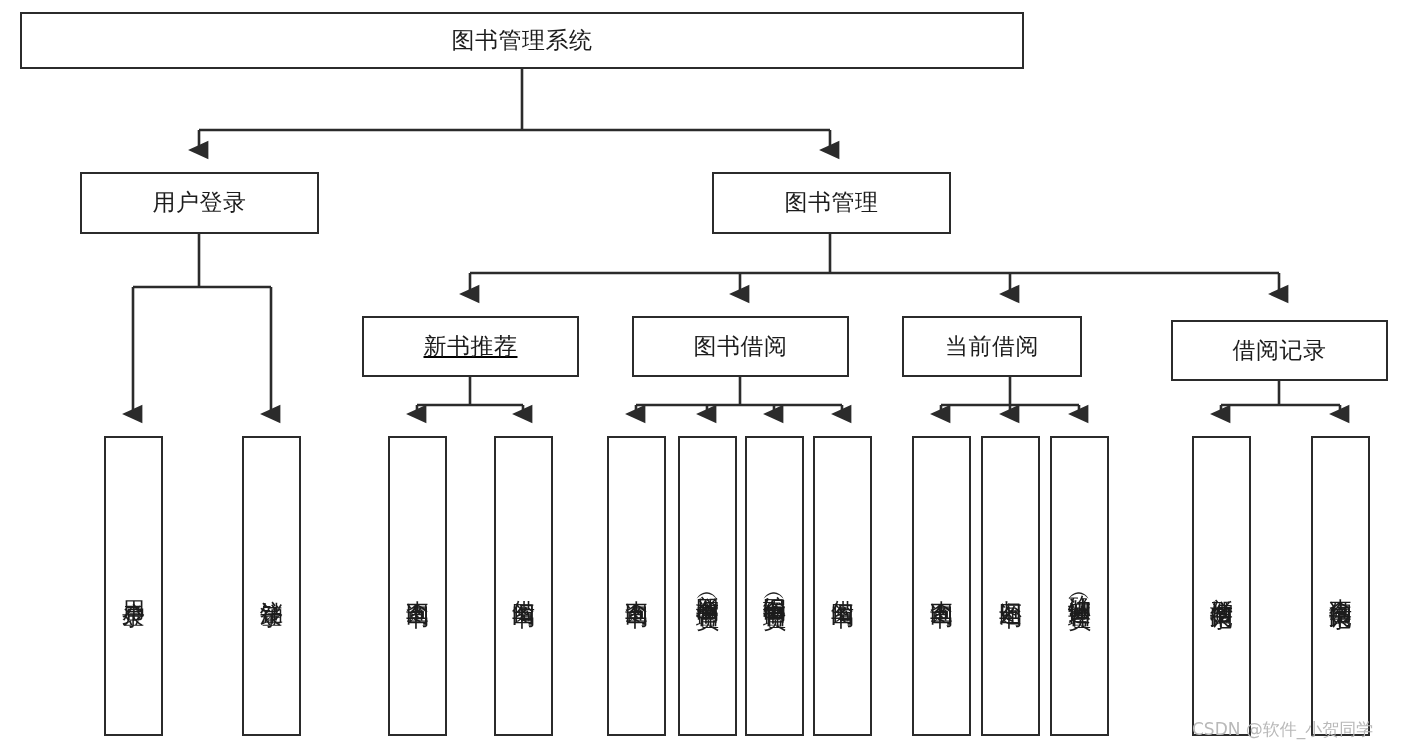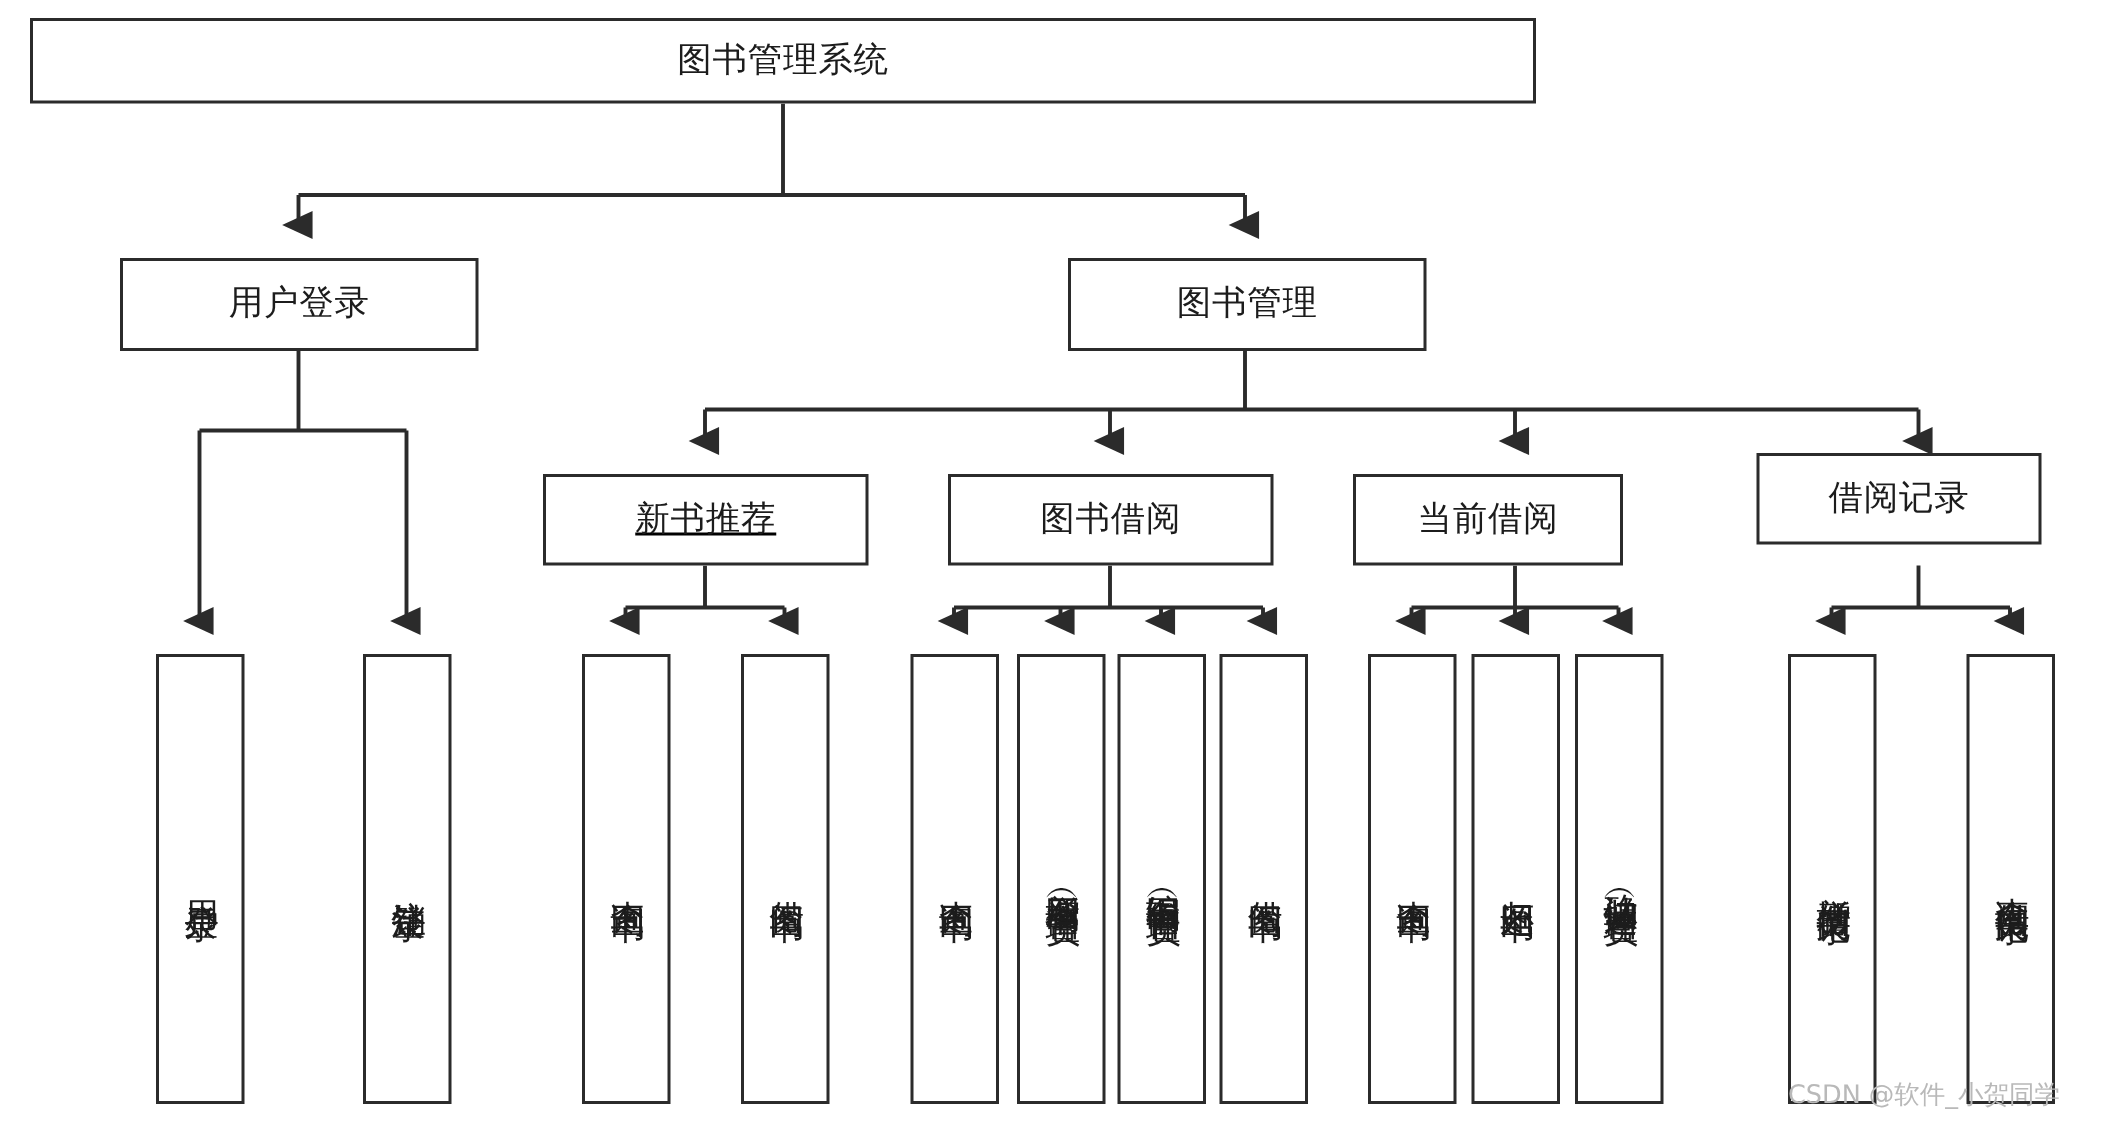--- a/index.html
+++ b/index.html
@@ -143,21 +143,21 @@
   </div>
 
   <div class="node-box" style="left:632px; top:316px; width:217px; height:61px;">
     <span class="node-label-h">图书借阅</span>
   </div>
 
   <div class="node-box" style="left:902px; top:316px; width:180px; height:61px;">
     <span class="node-label-h">当前借阅</span>
   </div>
 
-  <div class="node-box" style="left:1171px; top:302px; width:190px; height:61px;">
+  <div class="node-box" style="left:1171px; top:320px; width:217px; height:61px;">
     <span class="node-label-h">借阅记录</span>
   </div>
 
   <div class="node-box" style="left:104px; top:436px; width:59px; height:300px;">
     <span class="node-label-v">用户登录</span>
   </div>
 
   <div class="node-box" style="left:242px; top:436px; width:59px; height:300px;">
     <span class="node-label-v">注销登录</span>
   </div>

